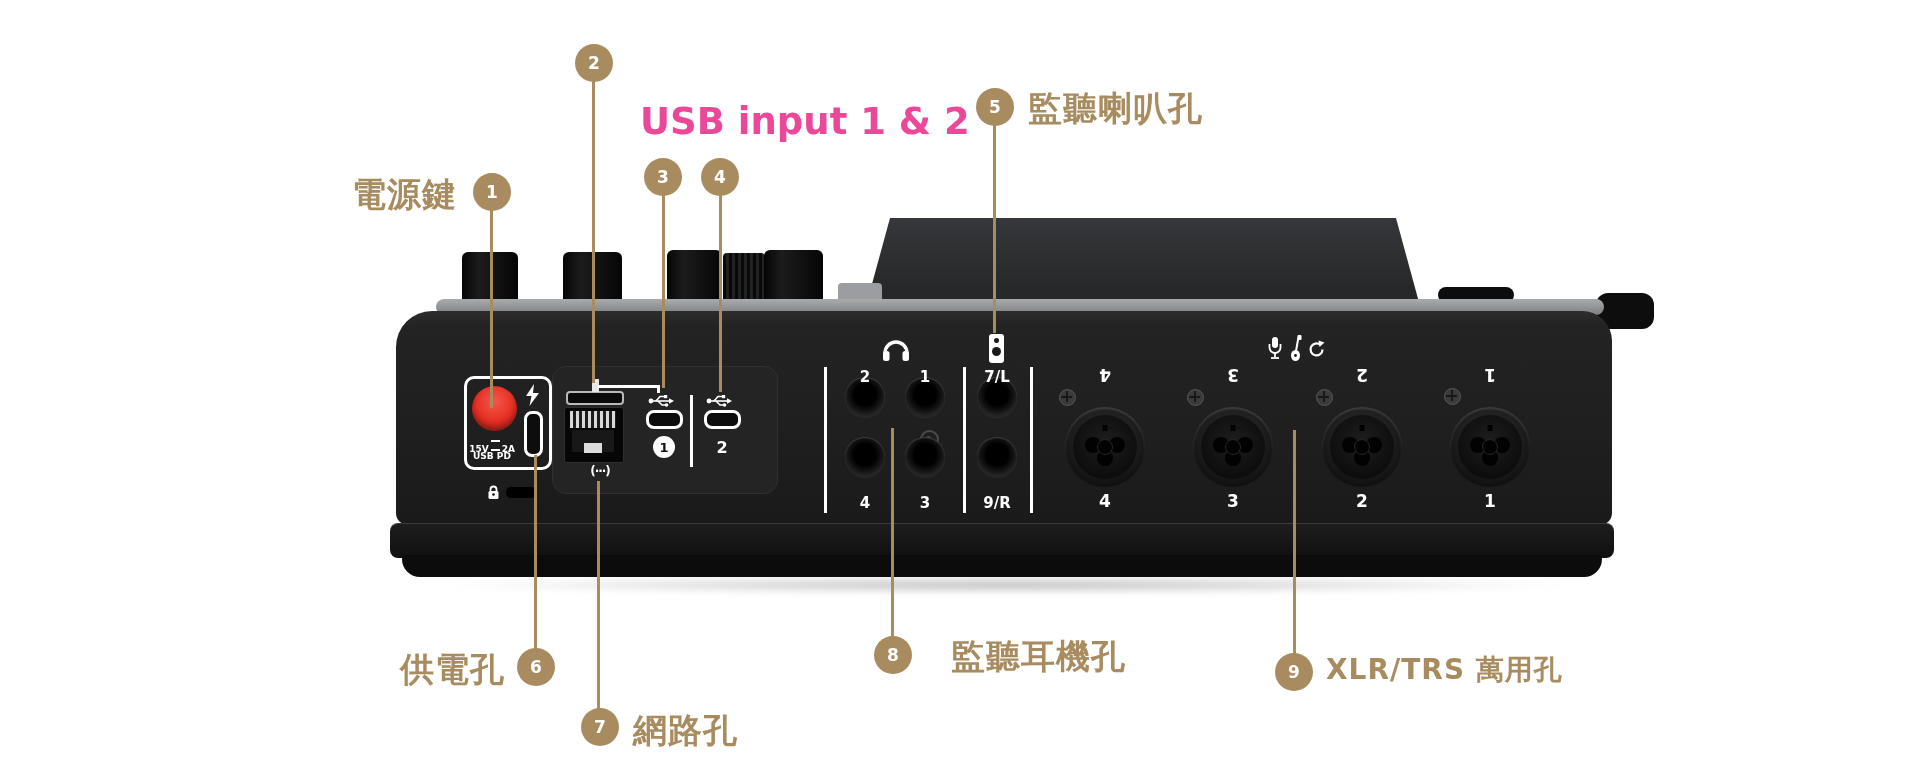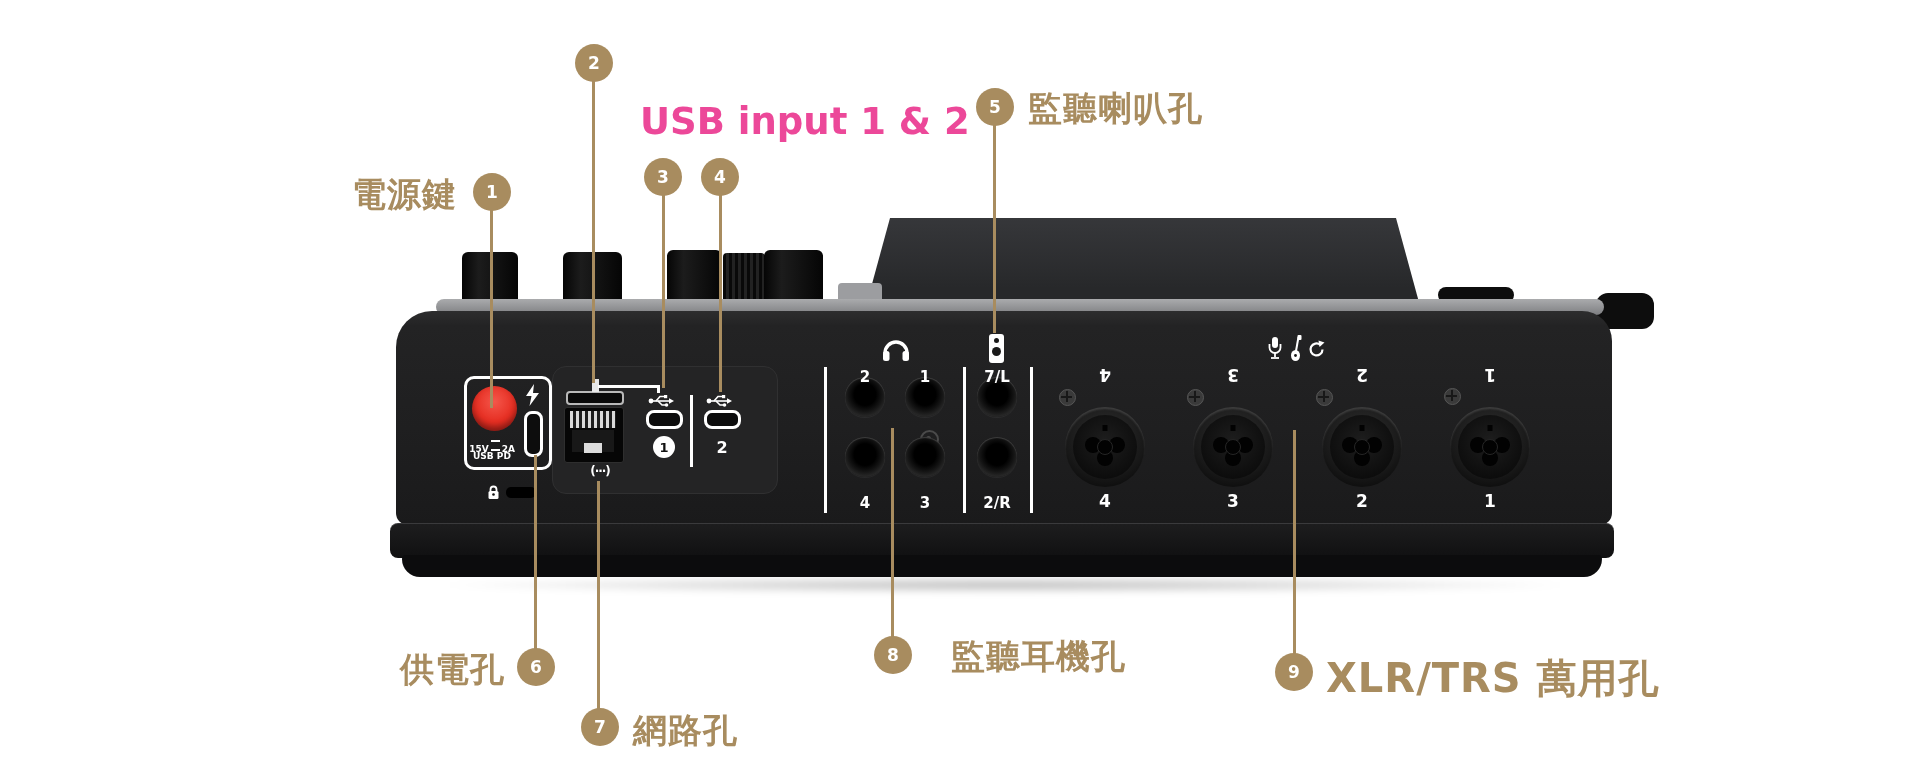--- a/index.html
+++ b/index.html
@@ -128,21 +128,21 @@
 
   <div class="co-circle" style="left:581px;top:708px;">7</div>
   <div class="co-text" style="left:633px;top:708px;">網路孔</div>
   <div class="co-line" style="left:597px;top:481px;height:229px;"></div>
 
   <div class="co-circle" style="left:874px;top:636px;">8</div>
   <div class="co-text" style="left:923px;top:634px;margin-left:28px;">監聽耳機孔</div>
   <div class="co-line" style="left:891px;top:428px;height:210px;"></div>
 
   <div class="co-circle" style="left:1275px;top:653px;">9</div>
-  <div class="co-text" style="left:1326px;top:651px;font-size:40px;">XLR/TRS 萬用孔</div>
+  <div class="co-text" style="left:1326px;top:651px;font-size:28px;">XLR/TRS 萬用孔</div>
   <div class="co-line" style="left:1293px;top:430px;height:225px;"></div>
 
   <div class="knob" style="left:462px;top:252px;width:56px;height:58px;">
       <div class="band" style="background:#d2a300;"></div>
     </div>
   <div class="knob" style="left:563px;top:252px;width:59px;height:58px;">
       <div class="band" style="background:#2aa7d8;"></div>
     </div>
   <div class="knob" style="left:667px;top:250px;width:55px;height:60px;">
       <div class="band" style="background:#3dab45;"></div>
@@ -245,21 +245,21 @@
   <div class="jack" style="left:845px;top:377px;"></div>
   <div class="jack" style="left:905px;top:377px;"></div>
   <div class="jack" style="left:977px;top:377px;"></div>
   <div class="logo-ring"></div>
   <div class="jack" style="left:845px;top:437px;"></div>
   <div class="jack" style="left:905px;top:437px;"></div>
   <div class="jack" style="left:977px;top:437px;"></div>
 
   <div class="jlabel" style="left:855px;top:494px;width:20px;">4</div>
   <div class="jlabel" style="left:915px;top:494px;width:20px;">3</div>
-  <div class="jlabel" style="left:980px;top:494px;width:34px;">2/R</div>
+  <div class="jlabel" style="left:980px;top:494px;width:34px;">9/R</div>
 
   <div class="abs" style="left:1267px;top:336px;z-index:5;">
     <svg width="16" height="26" viewBox="0 0 16 26">
       <rect x="5" y="1" width="6" height="11" rx="3" fill="#fff"></rect>
       <path d="M2.5,8 v3.5 a5.5,5.5 0 0 0 11,0 V8" stroke="#fff" stroke-width="1.8" fill="none"></path>
       <line x1="8" y1="17" x2="8" y2="21" stroke="#fff" stroke-width="1.8"></line>
       <line x1="4" y1="22" x2="12" y2="22" stroke="#fff" stroke-width="1.8"></line>
     </svg>
   </div>
   <div class="abs" style="left:1290px;top:335px;z-index:5;">

